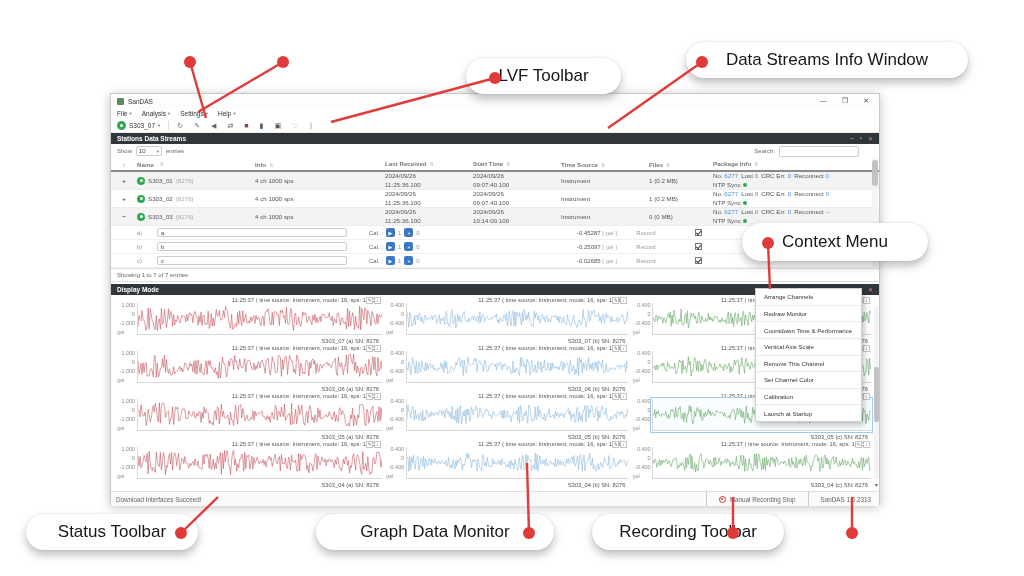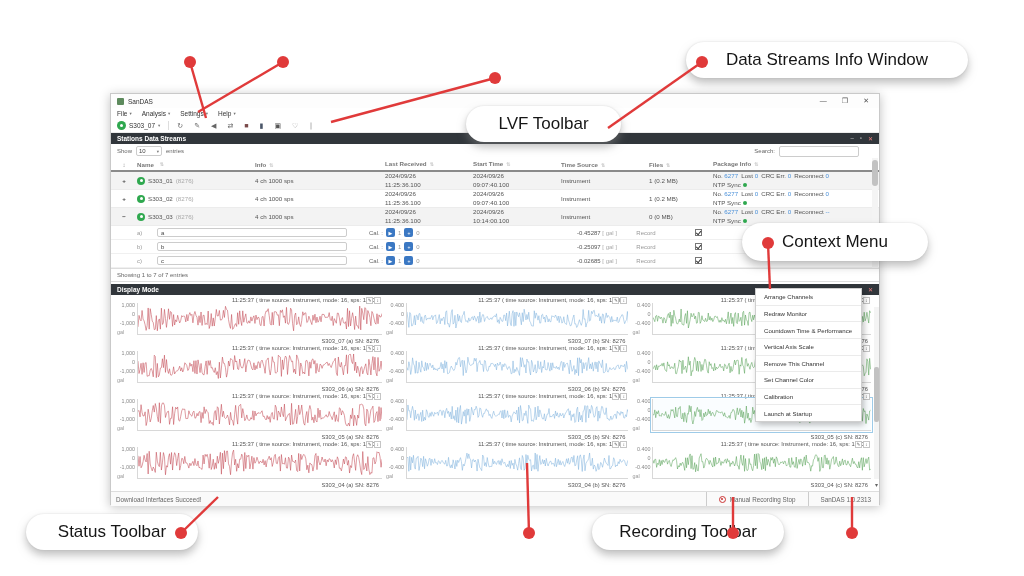--- a/index.html
+++ b/index.html
@@ -607,24 +607,25 @@
       <div class="ctx-item">Arrange Channels</div>
       <div class="ctx-item">Redraw Monitor</div>
       <div class="ctx-item">Countdown Time &amp; Performance</div>
       <div class="ctx-item">Vertical Axis Scale</div>
       <div class="ctx-item">Remove This Channel</div>
       <div class="ctx-item">Set Channel Color</div>
       <div class="ctx-item">Calibration</div>
       <div class="ctx-item">Launch at Startup</div>
     </div>
 
-  <div class="bubble" style="left:466px;top:58px;width:155px;height:36px;margin-top:48px;">LVF Toolbar</div>
+  <div class="bubble" style="left:466px;top:58px;width:155px;height:36px;">LVF Toolbar</div>
   <div class="bubble" style="left:686px;top:42px;width:282px;height:36px;">Data Streams Info Window</div>
   <div class="bubble" style="left:26px;top:514px;width:172px;height:36px;">Status Toolbar</div>
   <div class="bubble" style="left:742px;top:223px;width:186px;height:38px;">Context Menu</div>
+  <div class="bubble" style="left:316px;top:514px;width:238px;height:36px;">Graph Data Monitor</div>
   <div class="bubble" style="left:592px;top:514px;width:192px;height:36px;">Recording  Toolbar</div>
 
   <svg id="overlay">
     <g stroke="#e03a3a" stroke-width="2.4" fill="none">
       <line x1="190" y1="62" x2="206" y2="118"></line>
       <line x1="283" y1="62" x2="198" y2="112"></line>
       <line x1="495" y1="78" x2="331" y2="122"></line>
       <line x1="702" y1="62" x2="608" y2="128"></line>
       <line x1="768" y1="243" x2="770" y2="289"></line>
       <line x1="181" y1="533" x2="218" y2="497"></line>

